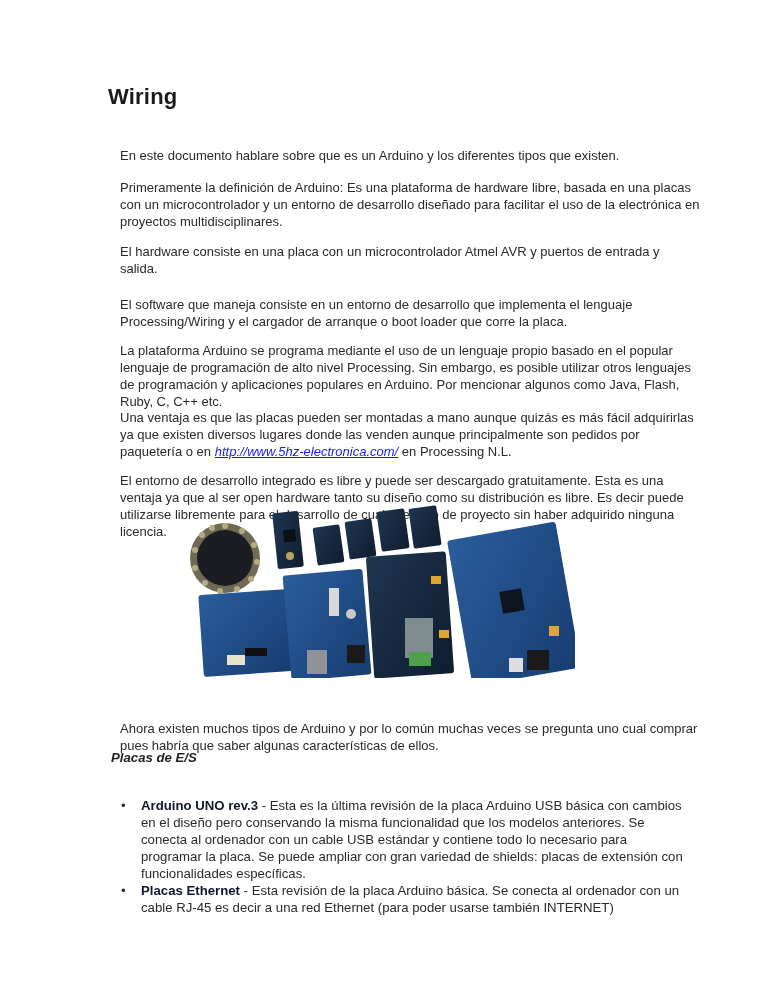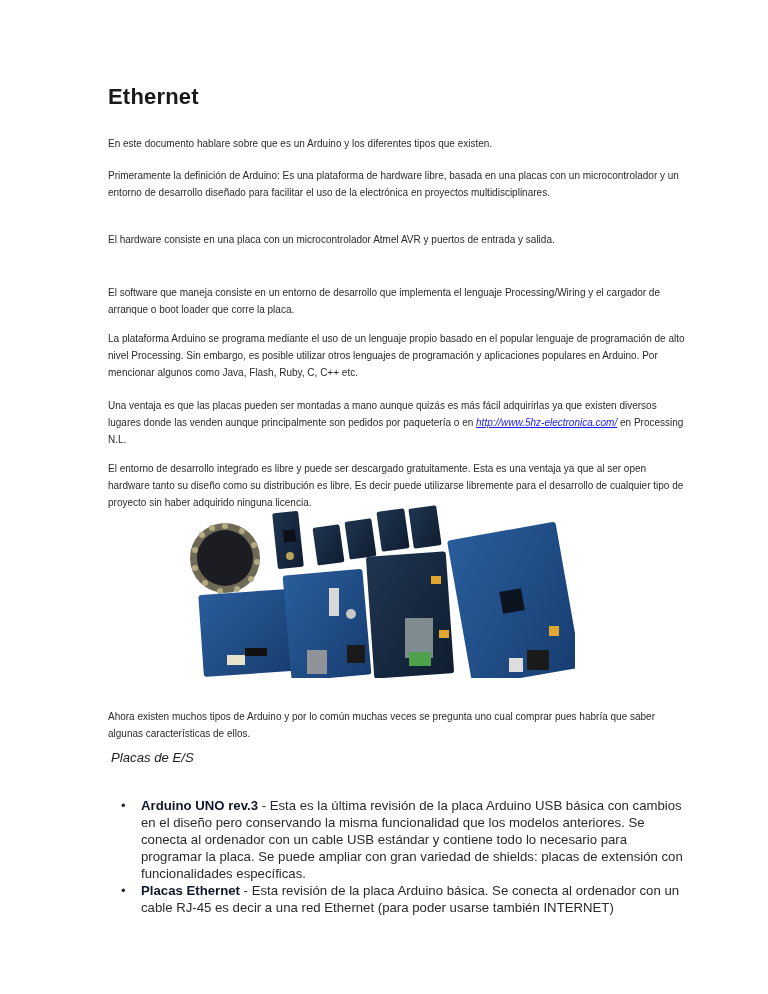--- a/index.html
+++ b/index.html
@@ -1,34 +1,34 @@
 <!DOCTYPE html>
 <html><head>
 <meta charset="utf-8">
 <style>
   html, body { margin: 0; padding: 0; background: #ffffff; }
   body { width: 768px; height: 994px; position: relative; overflow: hidden;
          font-family: "Liberation Sans", sans-serif; color: #222; }
   .page { position: absolute; left: 108px; top: 0; width: 580px; }
   h1 { position: absolute; left: 0; top: 84px; margin: 0; font-size: 22px; font-weight: bold;
        color: #1a1a1a; letter-spacing: 0.2px; }
-  p { position: absolute; left: 0; margin: 0; font-size: 10px; line-height: 17px; width: 580px; color: #2a2a2a; }
+  p { position: absolute; left: 0; margin: 12px; font-size: 13px; line-height: 17px; width: 580px; color: #2a2a2a; }
   a { color: #1a1aee; text-decoration: underline; font-style: italic; }
-  .sub { position: absolute; left: 3px; margin: 0; font-size: 13.2px; font-weight: normal; font-style: italic; color: #222; }
+  .sub { position: absolute; left: 3px; margin: 0; font-size: 13.2px; font-weight: bold; font-style: italic; color: #222; }
   ul { position: absolute; left: 0; margin: 0; padding: 0; list-style: none; width: 580px; }
   ul li { position: relative; padding-left: 33px; font-size: 13.2px; line-height: 17px; color: #2a2a2a; }
   ul li .bullet { position: absolute; left: 13px; top: 0; }
   ul li b { color: #0f172a; }
   .figure { position: absolute; left: 187px; top: 490px; width: 388px; height: 188px; }
 </style>
 </head>
 <body>
 
 <div class="page">
-  <h1>Ethernet</h1>
+  <h1>Wiring</h1>
 
   <p style="top:135px">En este documento hablare sobre que es un Arduino y los diferentes tipos que existen.</p>
   <p style="top:167px">Primeramente la definición de Arduino: Es una plataforma de hardware libre, basada en una placas con un microcontrolador y un entorno de desarrollo diseñado para facilitar el uso de la electrónica en proyectos multidisciplinares.</p>
   <p style="top:231px">El hardware consiste en una placa con un microcontrolador Atmel AVR y puertos de entrada y salida.</p>
   <p style="top:284px">El software que maneja consiste en un entorno de desarrollo que implementa el lenguaje Processing/Wiring y el cargador de arranque o boot loader que corre la placa.</p>
   <p style="top:330px">La plataforma Arduino se programa mediante el uso de un lenguaje propio basado en el popular lenguaje de programación de alto nivel Processing. Sin embargo, es posible utilizar otros lenguajes de programación y aplicaciones populares en Arduino. Por mencionar algunos como Java, Flash, Ruby, C, C++ etc.</p>
 
   <p style="top:397px"><span>Una ventaja es que las placas pueden ser montadas a mano aunque quizás es más fácil adquirirlas ya que existen diversos lugares donde las venden aunque principalmente son pedidos por paquetería o en </span><a href="#">http://www.5hz-electronica.com/</a><span>  en Processing N.L.</span></p>
 
   <p style="top:460px">El entorno de desarrollo integrado es libre y puede ser descargado gratuitamente. Esta es una ventaja ya que al ser open hardware tanto su diseño como su distribución es libre. Es decir puede utilizarse libremente para el desarrollo de cualquier tipo de proyecto sin haber adquirido ninguna licencia.</p>

